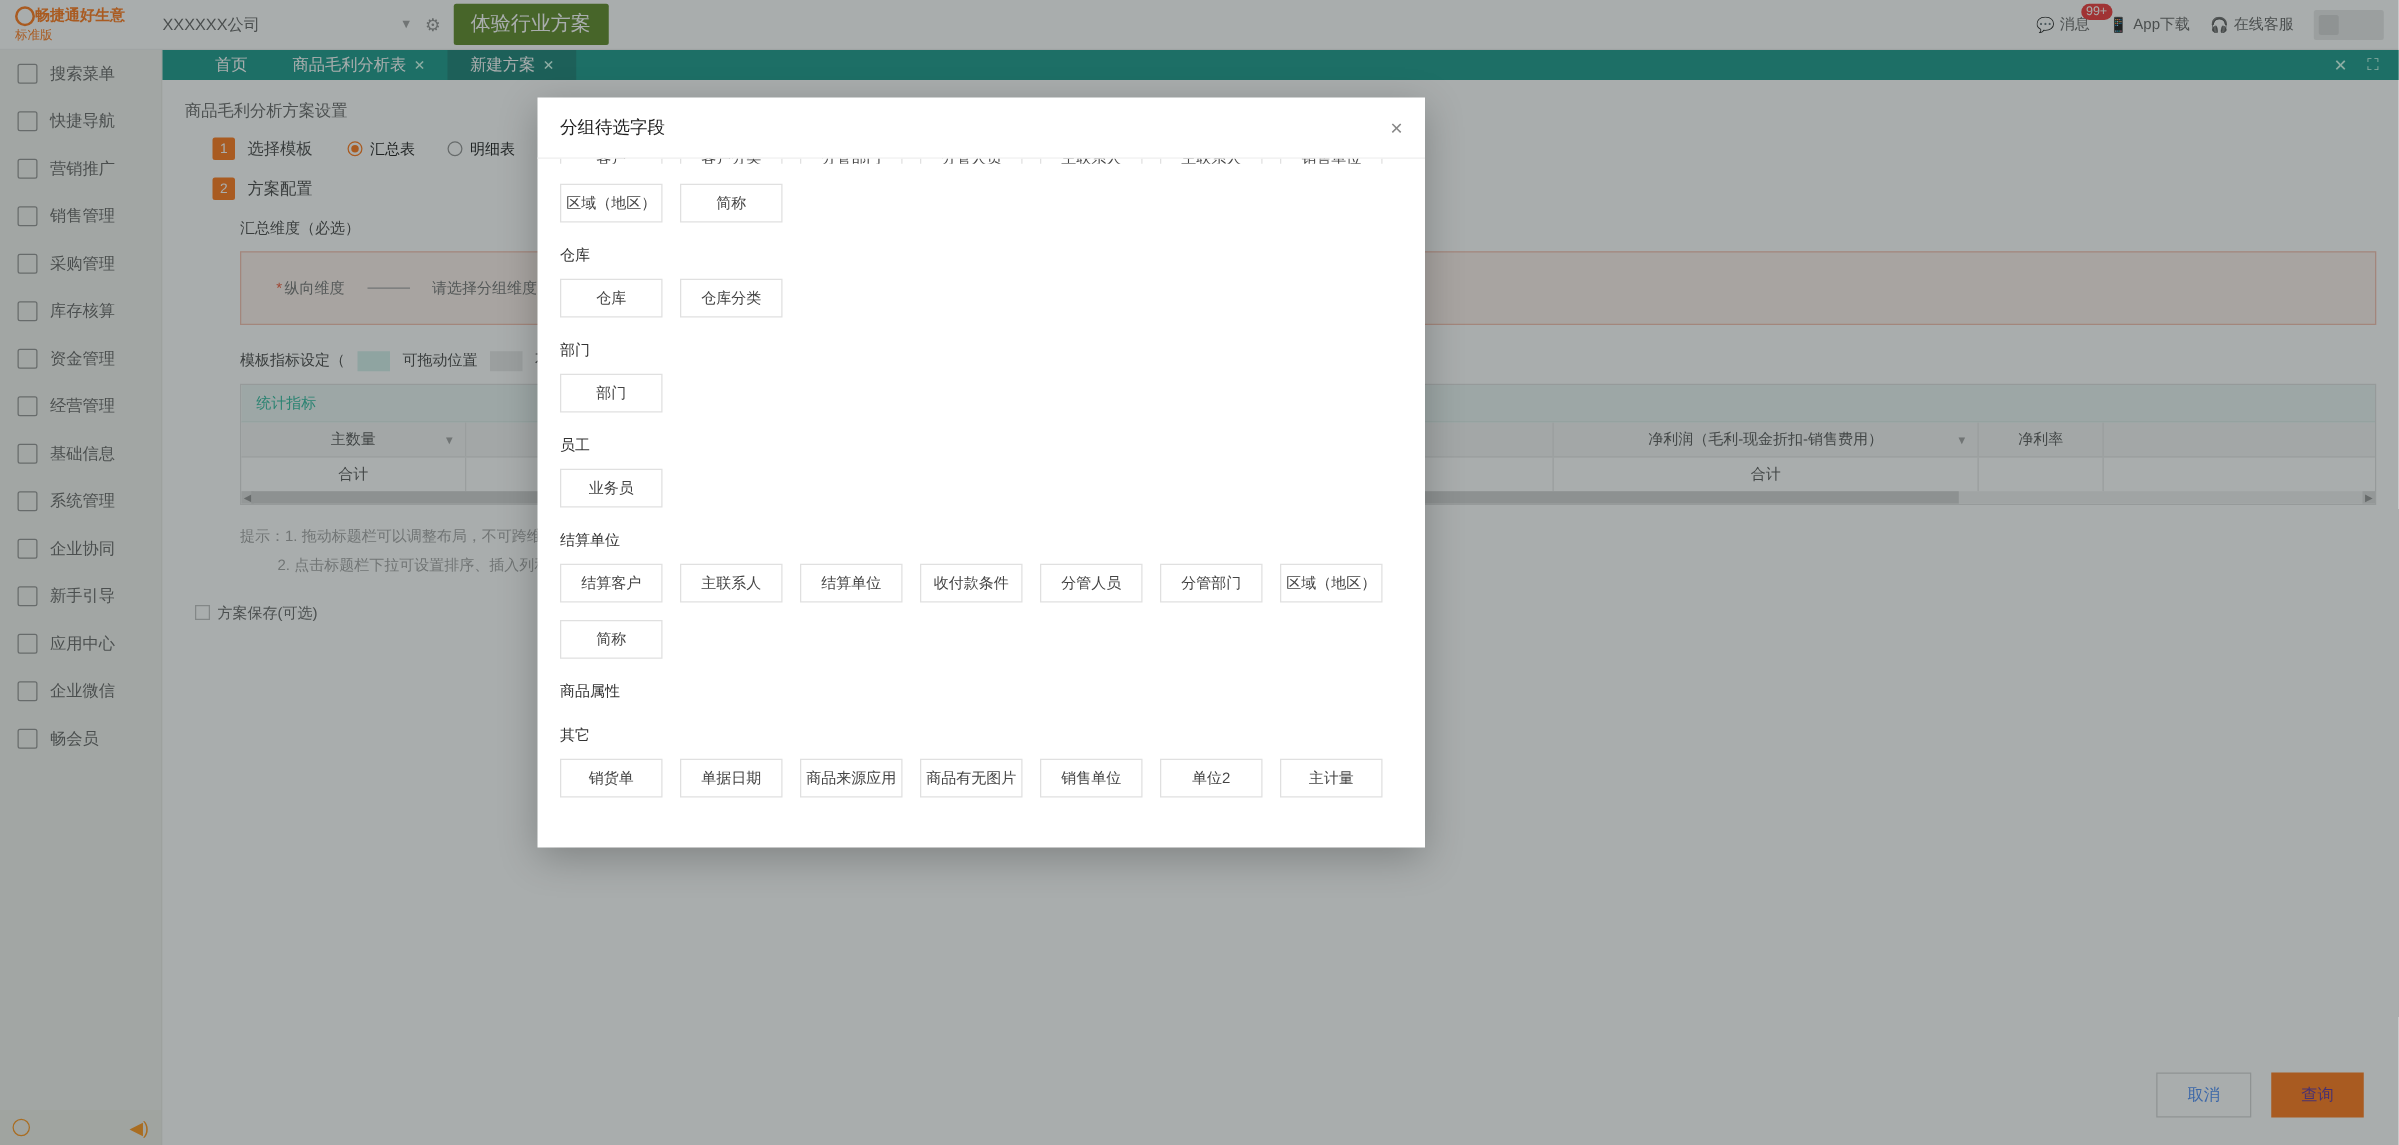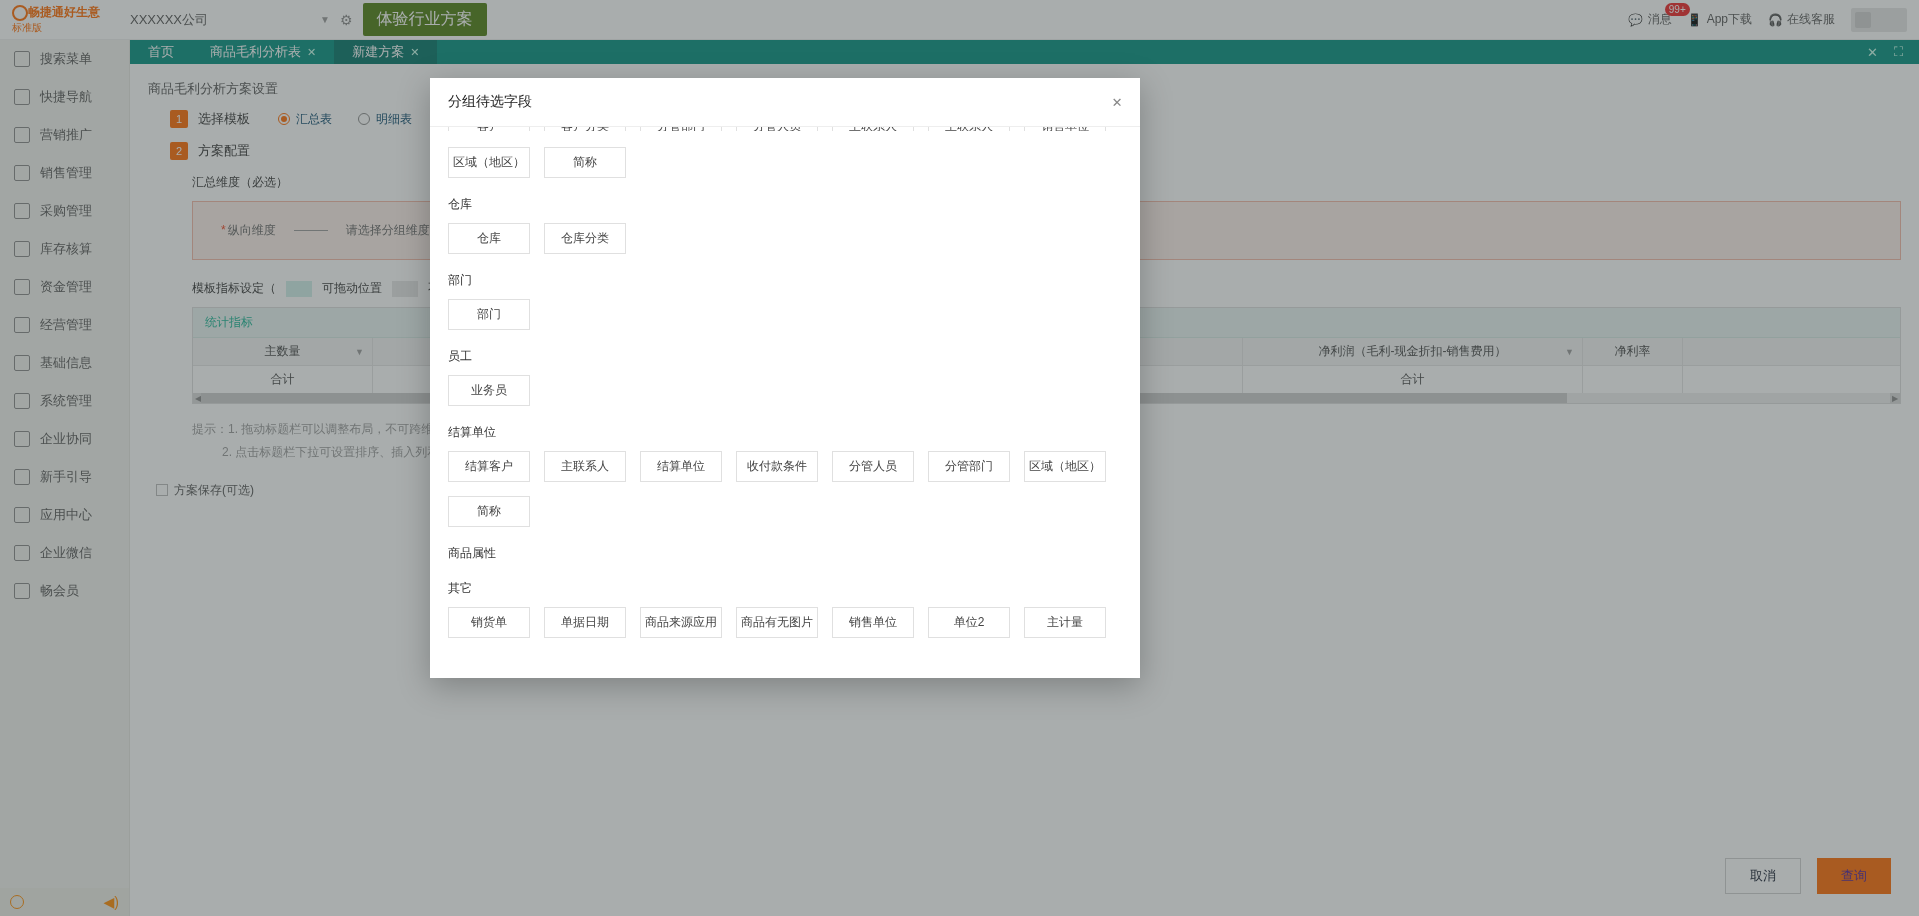--- a/index.html
+++ b/index.html
@@ -25,34 +25,34 @@
   
   .main-wrap { display: flex; height: calc(916px - 40px); }
   .sidebar { width: 130px; background: #f3f3ef; border-right: 1px solid #e6e6e0; display: flex; flex-direction: column; }
   .sidebar-item { display: flex; align-items: center; gap: 10px; padding: 10px 14px; color: #555; font-size: 13px; cursor: pointer; }
   .sidebar-item .ico { width: 16px; height: 16px; border: 1.5px solid #888; border-radius: 2px; display: inline-block; }
   .sidebar-foot { margin-top: auto; height: 28px; background: #eeeee8; display: flex; align-items: center; justify-content: space-between; padding: 0 10px; color: #ff8a00; }
   .sidebar-foot .g { width:14px; height:14px; border:1.5px solid #ff8a00; border-radius:50%; }
   .sidebar-foot .snd { color:#ff8a00; font-size:14px; }
 
   .content { flex: 1; display: flex; flex-direction: column; background: #eef0f0; }
-  .tab-bar { height: 24px; background: #008f7e; display: flex; align-items: center; padding-left: 0; color: #fff; font-size: 13px; position: relative; }
+  .tab-bar { height: 24px; background: #008f7e; display: flex; align-items: center; padding-left: 24px; color: #fff; font-size: 13px; position: relative; }
   .tab { padding: 0 18px; height: 100%; display: flex; align-items: center; gap: 6px; cursor: pointer; }
   .tab.active { background: #007367; }
   .tab .close-x { font-size: 11px; color: #cfe; }
   .tab-bar .right-ctrls { margin-left: auto; display:flex; align-items:center; gap:16px; padding-right:16px; color:#cfe; }
 
   .page-body { flex: 1; background: #fff; margin: 0; padding: 16px 18px; overflow: hidden; position: relative; }
   .page-title { color: #555; font-size: 13px; margin-bottom: 12px; }
 
   .step-row { display: flex; align-items: center; gap: 10px; margin: 10px 0 14px 22px; }
   .step-num { width: 18px; height: 18px; background: #ff6a00; color: #fff; font-size: 11px; display: flex; align-items: center; justify-content: center; border-radius: 2px; }
   .step-label { font-size: 13px; color: #333; }
   .radio-set { display: flex; gap: 26px; margin-left: 18px; }
-  .radio { display: flex; align-items: center; gap: 6px; font-size: 12px; color: #0c4a6e; }
+  .radio { display: flex; align-items: center; gap: 6px; font-size: 12px; color: #000000; }
   .radio .r { width: 12px; height: 12px; border: 1px solid #888; border-radius: 50%; display: inline-flex; align-items: center; justify-content: center; }
   .radio.sel .r { border-color: #ff6a00; }
   .radio.sel .r::after { content: ""; width: 6px; height: 6px; background: #ff6a00; border-radius: 50%; }
 
   .config-area { margin-left: 44px; }
   .dim-label { font-size: 12px; color: #333; margin: 10px 0; }
   .dim-box { border: 1px solid #f4b9a7; background: #fdefe9; padding: 20px 28px; display: flex; align-items: center; gap: 18px; font-size: 12px; color: #666; margin-bottom: 20px; }
   .dim-req { color: #ee4422; margin-right: 2px; }
   .dim-dash { width: 34px; border-top: 1px solid #999; }
 
@@ -71,21 +71,21 @@
   .tbl-scroll .thumb { position:absolute; left:8px; top:0; height:10px; width:80%; background:#ccc; }
   .tbl-scroll .arrow { position:absolute; top:0; width:10px; height:10px; background:#d9d9d9; color:#888; font-size:8px; display:flex; align-items:center; justify-content:center; }
   .tbl-scroll .arr-l { left:0; } .tbl-scroll .arr-r { right:0; }
 
   .hint { color: #999; font-size: 12px; margin-top: 14px; line-height: 1.9; }
 
   .save-row { display:flex; align-items:center; gap:6px; margin: 18px 0 0 8px; color:#555; }
   .cb { width:12px; height:12px; border:1px solid #bbb; display:inline-block; }
 
   .footer-btns { position:absolute; bottom:22px; right:28px; display:flex; gap:16px; }
-  .btn-plain { border:1px solid #d0d0d0; background:#fff; color:#0f172a; padding:8px 24px; font-size:13px; cursor:pointer; }
+  .btn-plain { border:1px solid #d0d0d0; background:#fff; color:#3b82f6; padding:8px 24px; font-size:13px; cursor:pointer; }
   .btn-primary { background:#ff6a00; color:#4c1d95; border:none; padding:8px 24px; font-size:13px; cursor:pointer; }
 
   
   .modal-mask { position: absolute; inset: 0; background: rgba(64,74,74,0.45); z-index: 50; }
   .modal { position: absolute; z-index: 60; left: 430px; top: 78px; width: 710px; height: 600px; background: #fff; box-shadow: 0 8px 30px rgba(0,0,0,0.25); display: flex; flex-direction: column; }
   .modal-head { padding: 14px 18px; border-bottom: 1px solid #eee; display:flex; align-items:center;font-family:Liberation Mono, monospace; }
   .modal-title { font-size: 14px; color: #222; flex:1; }
   .modal-close { color:#888; font-size:16px; cursor:pointer; }
   .modal-body-wrap { flex:1; position:relative; overflow:hidden;text-decoration:underline; }
   .modal-body { position:absolute; inset:0; padding: 0 18px 10px 18px; overflow-y:auto; overflow-x:auto; }

